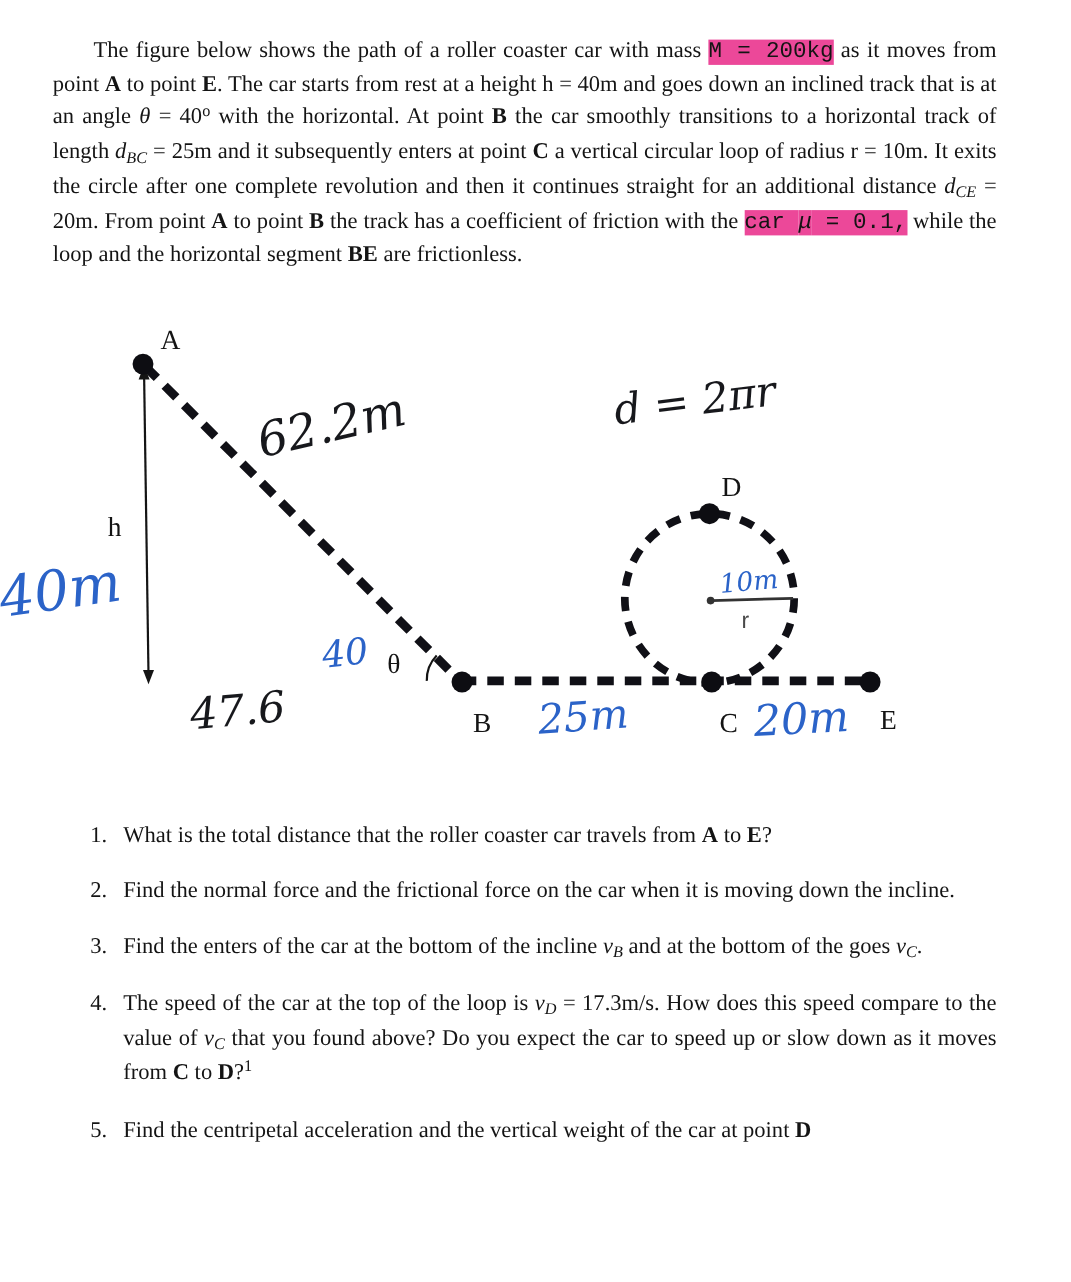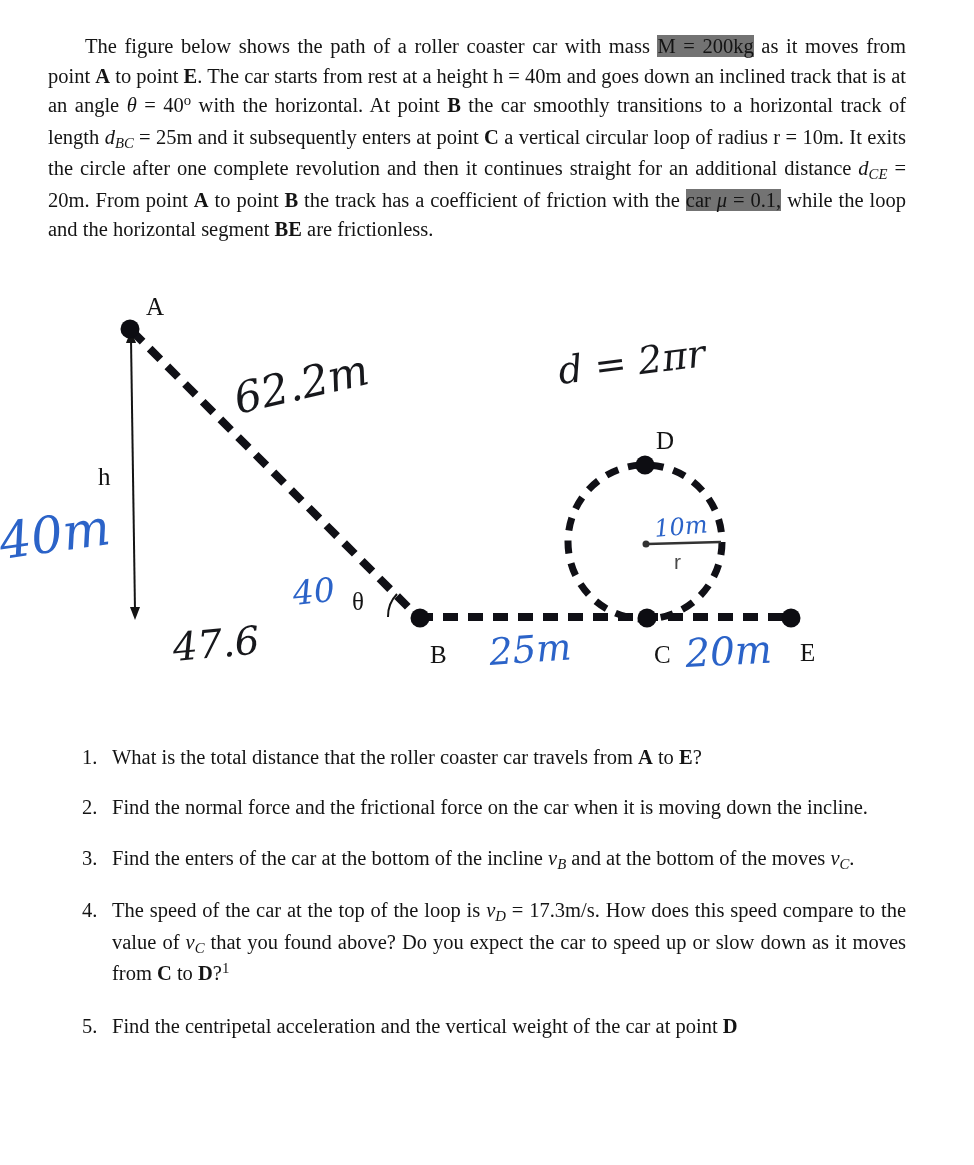--- a/index.html
+++ b/index.html
@@ -9,21 +9,21 @@
     font-family: "Liberation Serif", serif; color: #141414;
   }
   .page { padding: 32px 68px 0 48px; }
 
   .problem-text {
     font-size: 20.5px; line-height: 29.5px;
     text-align: justify; text-indent: 37px;
   }
   .seg-b  { font-weight: 700; }
   .seg-i  { font-style: italic; }
-  .seg-hl { background: #737373; }
+  .seg-hl { background: #ec4899; font-family: Liberation Mono, monospace; }
   .seg-sub { font-size: 0.72em; position: relative; top: 0.28em; font-style: italic; }
   .seg-sup { font-size: 0.72em; position: relative; top: -0.45em; }
 
   .figure { position: relative; height: 456px; margin: 14px -68px 0 -48px; }
   .figure svg { display: block; }
 
   .track { stroke: #101016; stroke-width: 8; stroke-dasharray: 15 10; fill: none; }
   .loop  { stroke-width: 7; stroke-dasharray: 13 10; }
   .dim   { stroke: #141414; stroke-width: 2; }
   .fig-label { fill: #141414; font-family: "Liberation Serif", serif; font-size: 25px; }
@@ -93,21 +93,21 @@
       <div class="q-text"><span>What is the total distance that the roller coaster car travels from </span><span class="seg-b">A</span><span> to </span><span class="seg-b">E</span><span>?</span></div>
     </div>
 
     <div class="q-item">
       <span class="q-num">2.</span>
       <div class="q-text"><span>Find the normal force and the frictional force on the car when it is moving down the incline.</span></div>
     </div>
 
     <div class="q-item">
       <span class="q-num">3.</span>
-      <div class="q-text"><span>Find the enters of the car at the bottom of the incline </span><span class="seg-i">v</span><span class="seg-sub seg-i">B</span><span> and at the bottom of the moves </span><span class="seg-i">v</span><span class="seg-sub seg-i">C</span><span>.</span></div>
+      <div class="q-text"><span>Find the enters of the car at the bottom of the incline </span><span class="seg-i">v</span><span class="seg-sub seg-i">B</span><span> and at the bottom of the goes </span><span class="seg-i">v</span><span class="seg-sub seg-i">C</span><span>.</span></div>
     </div>
 
     <div class="q-item">
       <span class="q-num">4.</span>
       <div class="q-text"><span>The speed of the car at the top of the loop is </span><span class="seg-i">v</span><span class="seg-sub seg-i">D</span><span> = 17.3m/s. How does this speed compare to the value of </span><span class="seg-i">v</span><span class="seg-sub seg-i">C</span><span> that you found above? Do you expect the car to speed up or slow down as it moves from </span><span class="seg-b">C</span><span> to </span><span class="seg-b">D</span><span>?</span><span class="seg-sup">1</span></div>
     </div>
 
     <div class="q-item">
       <span class="q-num">5.</span>
       <div class="q-text"><span>Find the centripetal acceleration and the vertical weight of the car at point </span><span class="seg-b">D</span></div>

